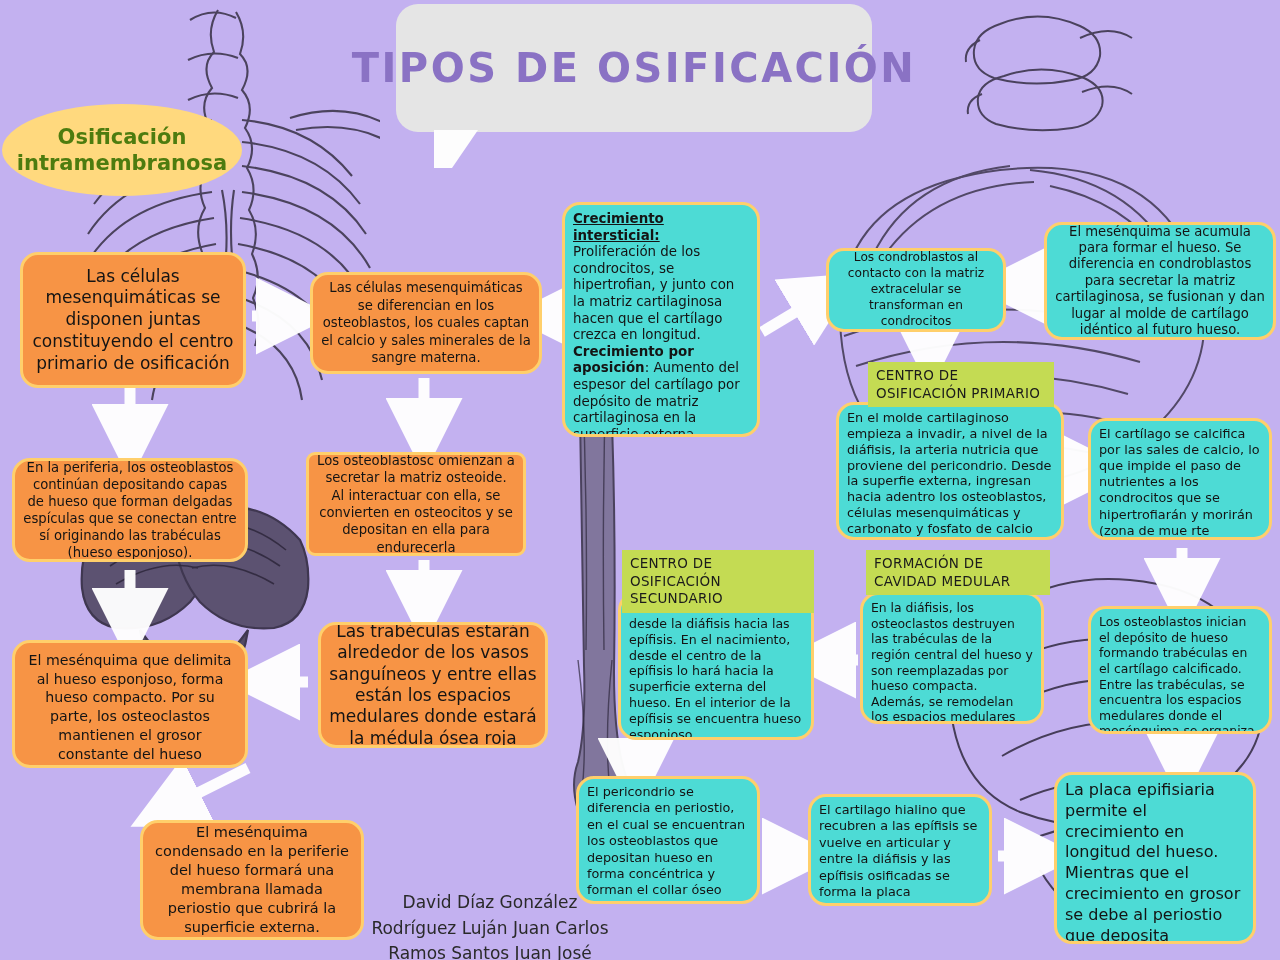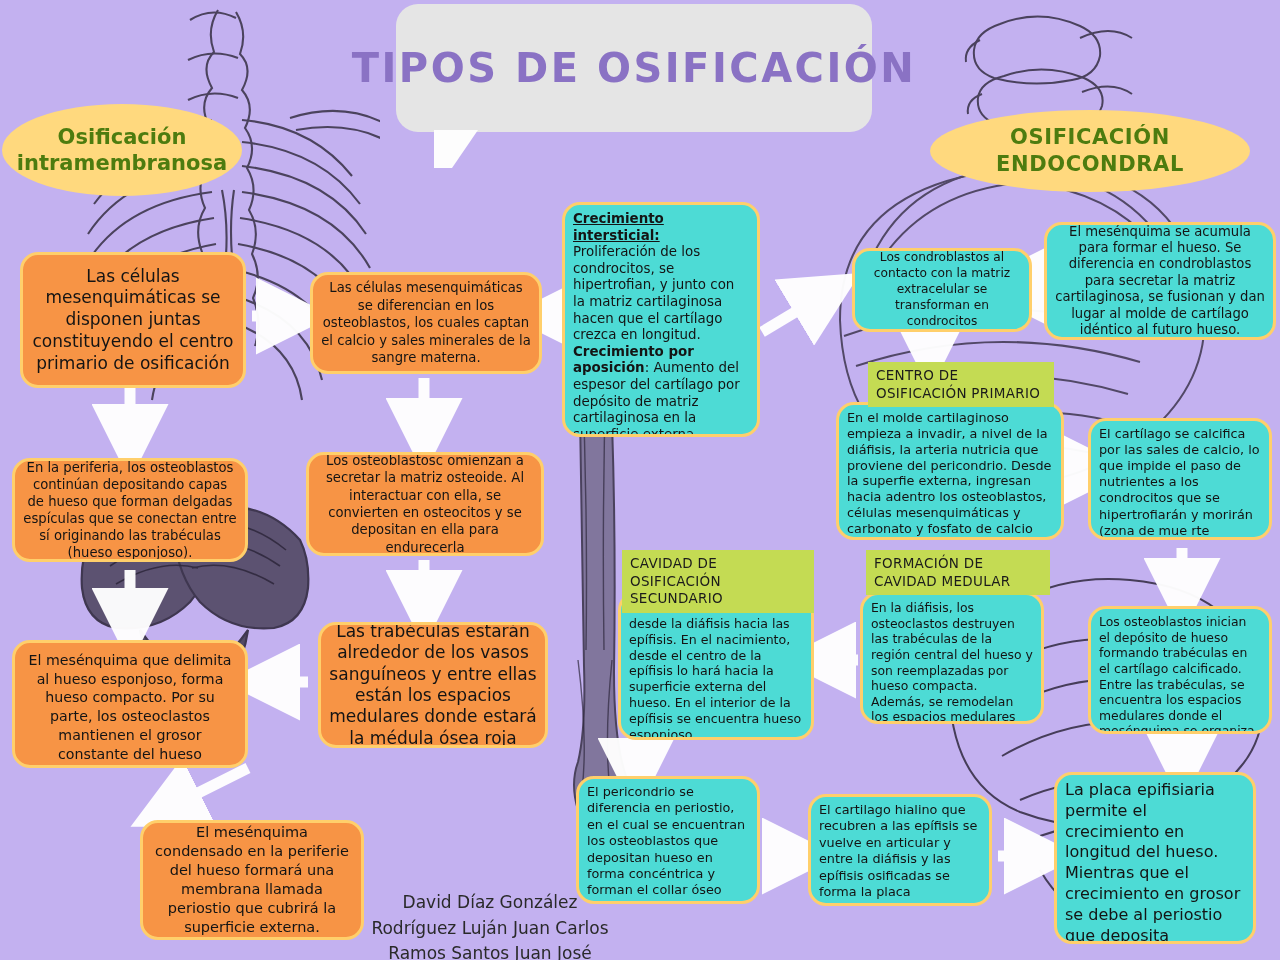--- a/index.html
+++ b/index.html
@@ -260,26 +260,20 @@
 
   <div id="title-callout">
     <div class="tail"></div>
     <div id="title-text">TIPOS DE OSIFICACIÓN</div>
   </div>
 
   <div class="oval" id="oval-left">
     <div class="ov-txt">Osificación intramembranosa</div>
   </div>
 
-  <div class="oval" id="oval-right">
-    <div>
-      <div>OSIFICACIÓN</div>
-      <div>ENDOCONDRAL</div>
-    </div>
-  </div>
 
   <div class="node orange txt-c" style="left:20px; top:252px; width:226px; height:136px; padding:10px 8px; font-size:17px; line-height:1.28; display:flex; align-items:center; justify-content:center;">
     <p>Las células mesenquimáticas se disponen juntas constituyendo el centro primario de osificación</p>
   </div>
 
   <div class="node orange txt-c" style="left:12px; top:458px; width:236px; height:104px; padding:8px 8px; font-size:13.2px; line-height:1.3; display:flex; align-items:center; justify-content:center;">
     <p>En la periferia, los osteoblastos continúan depositando capas de hueso que forman delgadas espículas que se conectan entre sí originando las trabéculas (hueso esponjoso).</p>
   </div>
 
   <div class="node orange txt-c" style="left:12px; top:640px; width:236px; height:128px; padding:8px 8px; font-size:14.2px; line-height:1.32; display:flex; align-items:flex-start; justify-content:center;">
@@ -287,58 +281,58 @@
   </div>
 
   <div class="node orange txt-c" style="left:140px; top:820px; width:224px; height:120px; padding:8px 10px; font-size:14.5px; line-height:1.32; display:flex; align-items:center; justify-content:center;">
     <p>El mesénquima condensado en la periferie del hueso formará una membrana llamada periostio que cubrirá la superficie externa.</p>
   </div>
 
   <div class="node orange txt-c" style="left:310px; top:272px; width:232px; height:102px; padding:16px 8px; font-size:13.2px; line-height:1.32; display:flex; align-items:center; justify-content:center;">
     <p>Las células mesenquimáticas se diferencian en los osteoblastos, los cuales captan el calcio y sales minerales de la sangre materna.</p>
   </div>
 
-  <div class="node orange txt-c" style="left:306px; top:452px; width:238px; height:104px; padding:8px 8px; font-size:13.2px; line-height:1.32; display:flex; align-items:center; justify-content:center;">
+  <div class="node orange txt-c" style="left:306px; top:452px; width:220px; height:104px; padding:8px 8px; font-size:13.2px; line-height:1.32; display:flex; align-items:center; justify-content:center;border-radius:9px;">
     <p>Los osteoblastosc omienzan a secretar la matriz osteoide. Al interactuar con ella, se convierten en osteocitos y se depositan en ella para endurecerla</p>
   </div>
 
   <div class="node orange txt-c" style="left:318px; top:622px; width:230px; height:126px; padding:8px 8px; font-size:17px; line-height:1.26; display:flex; align-items:center; justify-content:center;">
     <p>Las trabéculas estarán alrededor de los vasos sanguíneos y entre ellas están los espacios medulares donde estará la médula ósea roja</p>
   </div>
 
   <div class="node cyan txt-l" style="left:562px; top:202px; width:198px; height:235px; padding:6px 8px; font-size:13.4px; line-height:1.24;">
     <p style="font-weight:700; text-decoration:underline;">Crecimiento intersticial:</p>
     <p>Proliferación de  los condrocitos, se hipertrofian, y junto con la matriz cartilaginosa hacen que el cartílago crezca en longitud.</p>
     <p style="display:inline;">
       <span style="font-weight:700; ">Crecimiento por aposición</span><span>: Aumento  del espesor del cartílago por depósito de matriz cartilaginosa en la superficie externa</span>
     </p>
   </div>
 
-  <div class="node cyan txt-c" style="left:852px; top:248px; width:180px; height:84px; padding:5px 6px; font-size:12.2px; line-height:1.3; display:flex; align-items:center; justify-content:center;">
+  <div class="node cyan txt-c" style="left:826px; top:248px; width:180px; height:84px; padding:5px 6px; font-size:12.2px; line-height:1.3; display:flex; align-items:center; justify-content:center;">
     <p>Los condroblastos al contacto con la matriz extracelular se transforman en condrocitos</p>
   </div>
 
   <div class="node cyan txt-c" style="left:1044px; top:222px; width:232px; height:118px; padding:5px 7px; font-size:13.2px; line-height:1.24; display:flex; align-items:center; justify-content:center;">
     <p>El mesénquima se acumula para formar el hueso. Se diferencia en condroblastos para secretar la matriz cartilaginosa, se fusionan y dan lugar al molde de cartílago  idéntico al futuro hueso.</p>
   </div>
 
   <div class="green-label" style="left:840px; top:362px; width:186px;margin-left:28px;">
     <span>CENTRO DE OSIFICACIÓN PRIMARIO</span>
   </div>
 
   <div class="node cyan txt-l" style="left:836px; top:402px; width:228px; height:138px; padding:5px 8px; font-size:12.8px; line-height:1.24;">
     <p>En el molde cartilaginoso empieza a invadir, a nivel de la diáfisis, la arteria nutricia que  proviene del pericondrio. Desde la superfie externa, ingresan hacia adentro los osteoblastos, células mesenquimáticas y carbonato y fosfato de calcio</p>
   </div>
 
   <div class="node cyan txt-l" style="left:1088px; top:418px; width:184px; height:122px; padding:5px 8px; font-size:12.8px; line-height:1.26;">
     <p>El cartílago se calcifica por las sales de calcio, lo que impide el paso de nutrientes a los condrocitos que se hipertrofiarán y morirán (zona de mue rte celular)</p>
   </div>
 
   <div class="green-label" style="left:622px; top:550px; width:192px;">
-    <span>CAVIDAD DE OSIFICACIÓN SECUNDARIO</span>
+    <span>CENTRO DE OSIFICACIÓN SECUNDARIO</span>
   </div>
 
   <div class="green-label" style="left:866px; top:550px; width:184px;">
     <span>FORMACIÓN DE CAVIDAD MEDULAR</span>
   </div>
 
   <div class="node cyan txt-l" style="left:618px; top:592px; width:196px; height:148px; padding:5px 8px; font-size:12.6px; line-height:1.26;">
     <p>ELa osificación se extiende desde la diáfisis hacia las epífisis. En el nacimiento, desde el centro de la epífisis lo hará hacia la superficie externa del hueso. En  el interior de la epífisis se encuentra hueso esponjoso.</p>
   </div>
 

